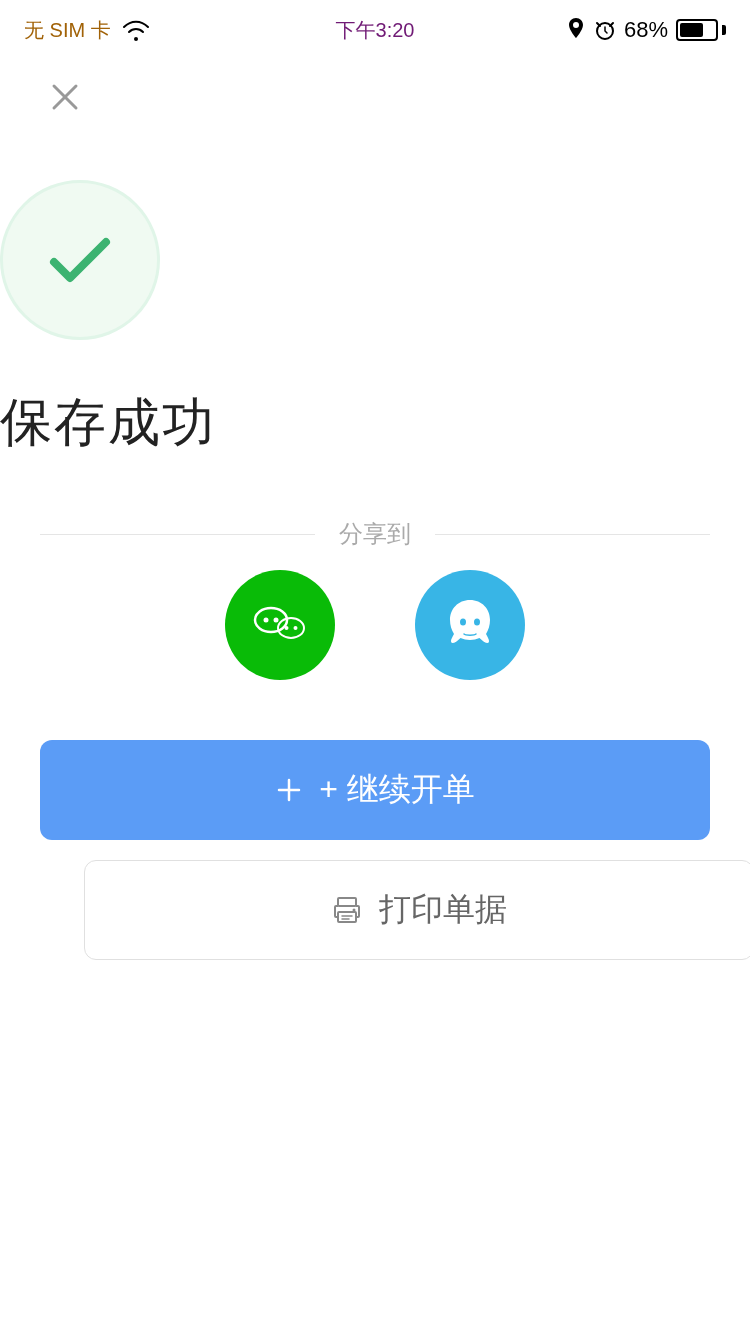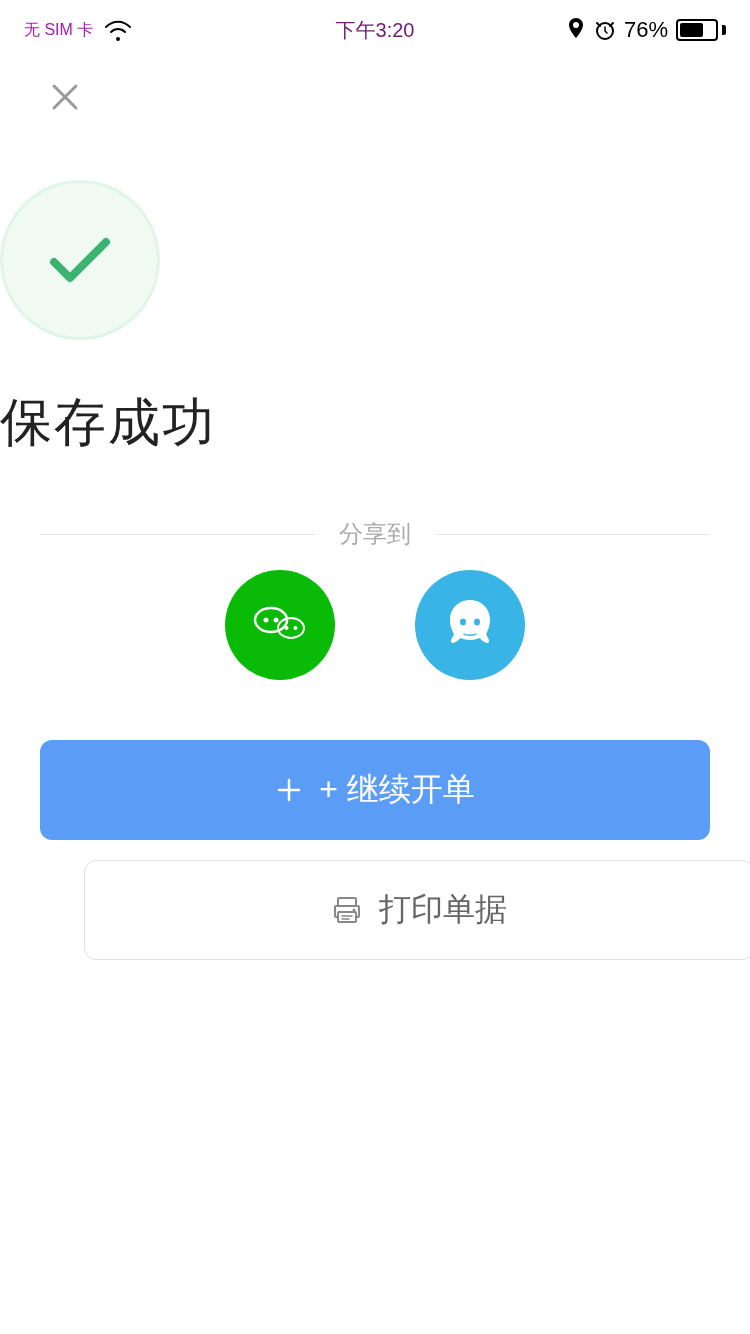--- a/index.html
+++ b/index.html
@@ -20,22 +20,22 @@
       display: flex;
       align-items: center;
       justify-content: space-between;
       padding: 0 24px;
       background: #ffffff;
     }
     .status-left {
       display: flex;
       align-items: center;
       gap: 10px;
-      font-size: 16px;
-      color: #a21caf;
+      font-size: 20px;
+      color: #a16207;
     }
     .status-center {
       font-size: 20px;
       font-weight: 500;
       color: #701a75;
       position: absolute;
       left: 50%;
       transform: translateX(-50%);
     }
     .status-right {
@@ -244,21 +244,21 @@
   <div class="status-center">下午3:20</div>
   <div class="status-right">
     <svg width="20" height="24" viewBox="0 0 20 24" fill="none">
       <path d="M10 0C6 0 3 3 3 7c0 5 7 13 7 13s7-8 7-13c0-4-3-7-7-7zm0 10a3 3 0 110-6 3 3 0 010 6z" fill="#000"></path>
     </svg>
     <svg width="22" height="22" viewBox="0 0 22 22" fill="none">
       <circle cx="11" cy="12" r="8" stroke="#000" stroke-width="2" fill="none"></circle>
       <path d="M11 8v4l2 2" stroke="#000" stroke-width="1.5" stroke-linecap="round"></path>
       <path d="M3 4l3 3M19 4l-3 3" stroke="#000" stroke-width="2" stroke-linecap="round"></path>
     </svg>
-    <span>76%</span>
+    <span>68%</span>
     <div class="battery">
       <div class="battery-body">
         <div class="battery-fill"></div>
       </div>
       <div class="battery-tip"></div>
     </div>
   </div>
 </div>
 
 <div class="close-btn">

